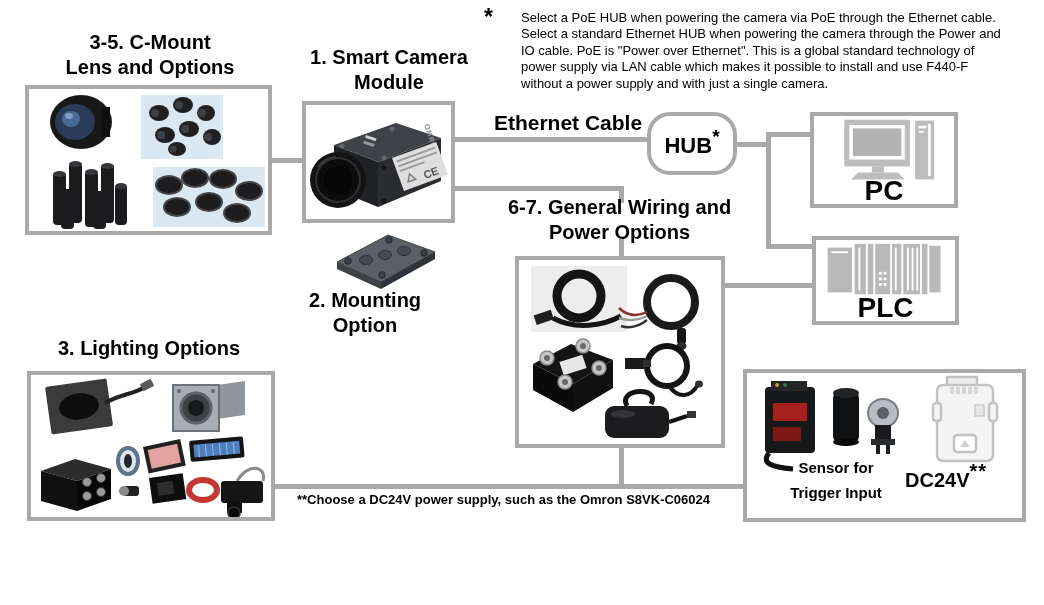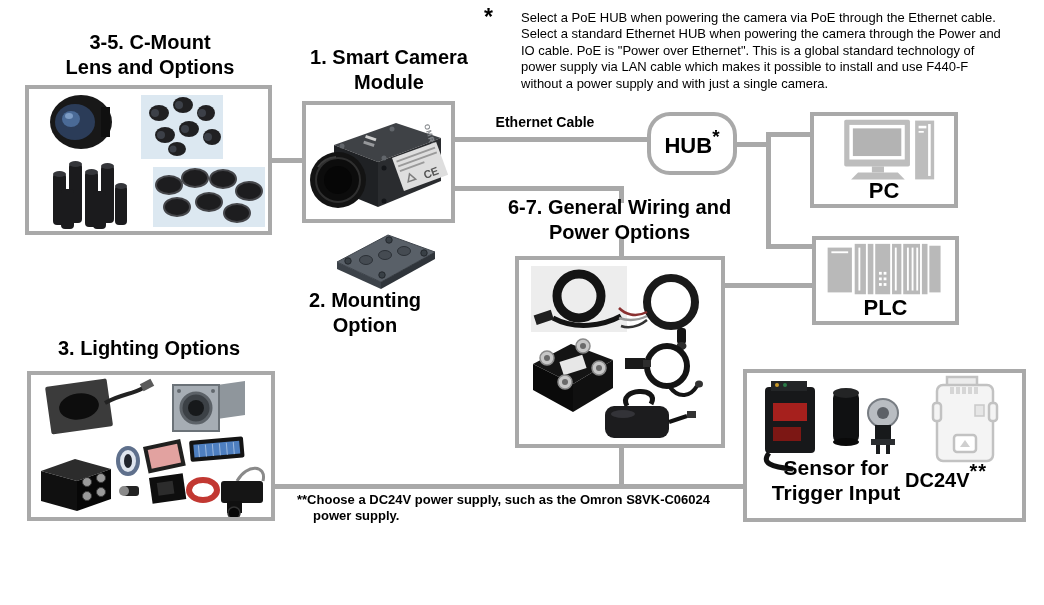--- a/index.html
+++ b/index.html
@@ -6,29 +6,29 @@
   .stage{position:relative;width:1044px;height:605px;background:#ffffff;
          font-family:"Liberation Sans",sans-serif;color:#000;overflow:hidden;}
   .hline,.vline{position:absolute;background:#a9a9a9;z-index:1;}
   .gbox{position:absolute;border:4px solid #a9a9a9;background:#fff;box-sizing:border-box;z-index:2;}
   .title{position:absolute;font-weight:bold;font-size:20px;line-height:25px;
          text-align:center;white-space:nowrap;z-index:3;}
   .hub-box{display:flex;align-items:center;justify-content:center;}
   .hub-label{font-weight:bold;font-size:22px;}
   .hub-label sup{font-size:19px;position:relative;top:-2px;}
   .dev-label{position:absolute;left:0;right:0;bottom:1px;text-align:center;
-             font-weight:bold;font-size:22px;line-height:24px;margin-top:28px;}
+             font-weight:bold;font-size:28px;line-height:24px;margin-top:28px;}
   .note-top{position:absolute;left:505px;top:10px;z-index:3;font-size:13px;line-height:16.4px;margin-left:16px;}
   .note-top div{white-space:nowrap;}
   .note-marker{position:absolute;left:484px;top:4px;font-size:23px;font-weight:bold;z-index:3;}
   .note-bottom{position:absolute;left:297px;top:492px;z-index:3;font-weight:bold;
                font-size:13px;line-height:16px;}
   .note-bottom .l2{padding-left:16px;}
   .sensor-label{position:absolute;left:6px;top:82px;width:166px;text-align:center;
-                font-weight:bold;font-size:21px;line-height:25px;z-index:3;}
+                font-weight:bold;font-size:15px;line-height:25px;z-index:3;}
   .dc-label{position:absolute;left:158px;top:88px;font-weight:bold;font-size:20px;z-index:3;white-space:nowrap;}
   .dc-label sup{font-size:20px;position:relative;top:-1px;letter-spacing:1px;}
   .boximg{position:absolute;inset:0;z-index:2;}
 </style>
 </head>
 <body>
 
 <div class="stage">
 
   <div class="hline" style="left:270px;top:158px;width:36px;height:5px;"></div>
@@ -47,21 +47,21 @@
   <div class="title" style="left:25px;top:30px;width:250px;">
     <div>3-5. C-Mount</div>
     <div>Lens and Options</div>
   </div>
 
   <div class="title" style="left:296px;top:45px;width:186px;">
     <div>1. Smart Camera</div>
     <div>Module</div>
   </div>
 
-  <div class="title" style="left:460px;top:110px;width:170px;font-size:14px;">
+  <div class="title" style="left:483px;top:110px;width:170px;font-size:21px;">
     <span>Ethernet Cable</span>
   </div>
 
   <div class="title" style="left:482px;top:195px;width:275px;">
     <div>6-7. General Wiring and</div>
     <div>Power Options</div>
   </div>
 
   <div class="title" style="left:285px;top:288px;width:160px;">
     <div>2. Mounting</div>
@@ -77,21 +77,20 @@
   <div class="note-top">
     <div>Select a PoE HUB when powering the camera via PoE through the Ethernet cable.</div>
     <div>Select a standard Ethernet HUB when powering the camera through the Power and</div>
     <div>IO cable. PoE is "Power over Ethernet". This is a global standard technology of</div>
     <div>power supply via LAN cable which makes it possible to install and use F440-F</div>
     <div>without a power supply and with just a single camera.</div>
   </div>
 
   <div class="note-bottom">
     <div class="l1">**Choose a DC24V power supply, such as the Omron S8VK-C06024</div>
-    <div class="l2">power supply.</div>
   </div>
 
   <div class="gbox" style="left:25px;top:85px;width:247px;height:150px;">
     <svg class="boximg" viewBox="0 0 239 142" width="100%" height="100%" preserveAspectRatio="none">
       <g>
         <ellipse cx="52" cy="33" rx="31" ry="27" fill="#181818"></ellipse>
         <ellipse cx="46" cy="33" rx="20" ry="18" fill="#2b3c58"></ellipse>
         <ellipse cx="42" cy="30" rx="9" ry="8" fill="#4a6a96"></ellipse>
         <ellipse cx="40" cy="27" rx="4" ry="3" fill="#7d9cc4"></ellipse>
         <rect x="72" y="18" width="9" height="30" fill="#101010"></rect>

